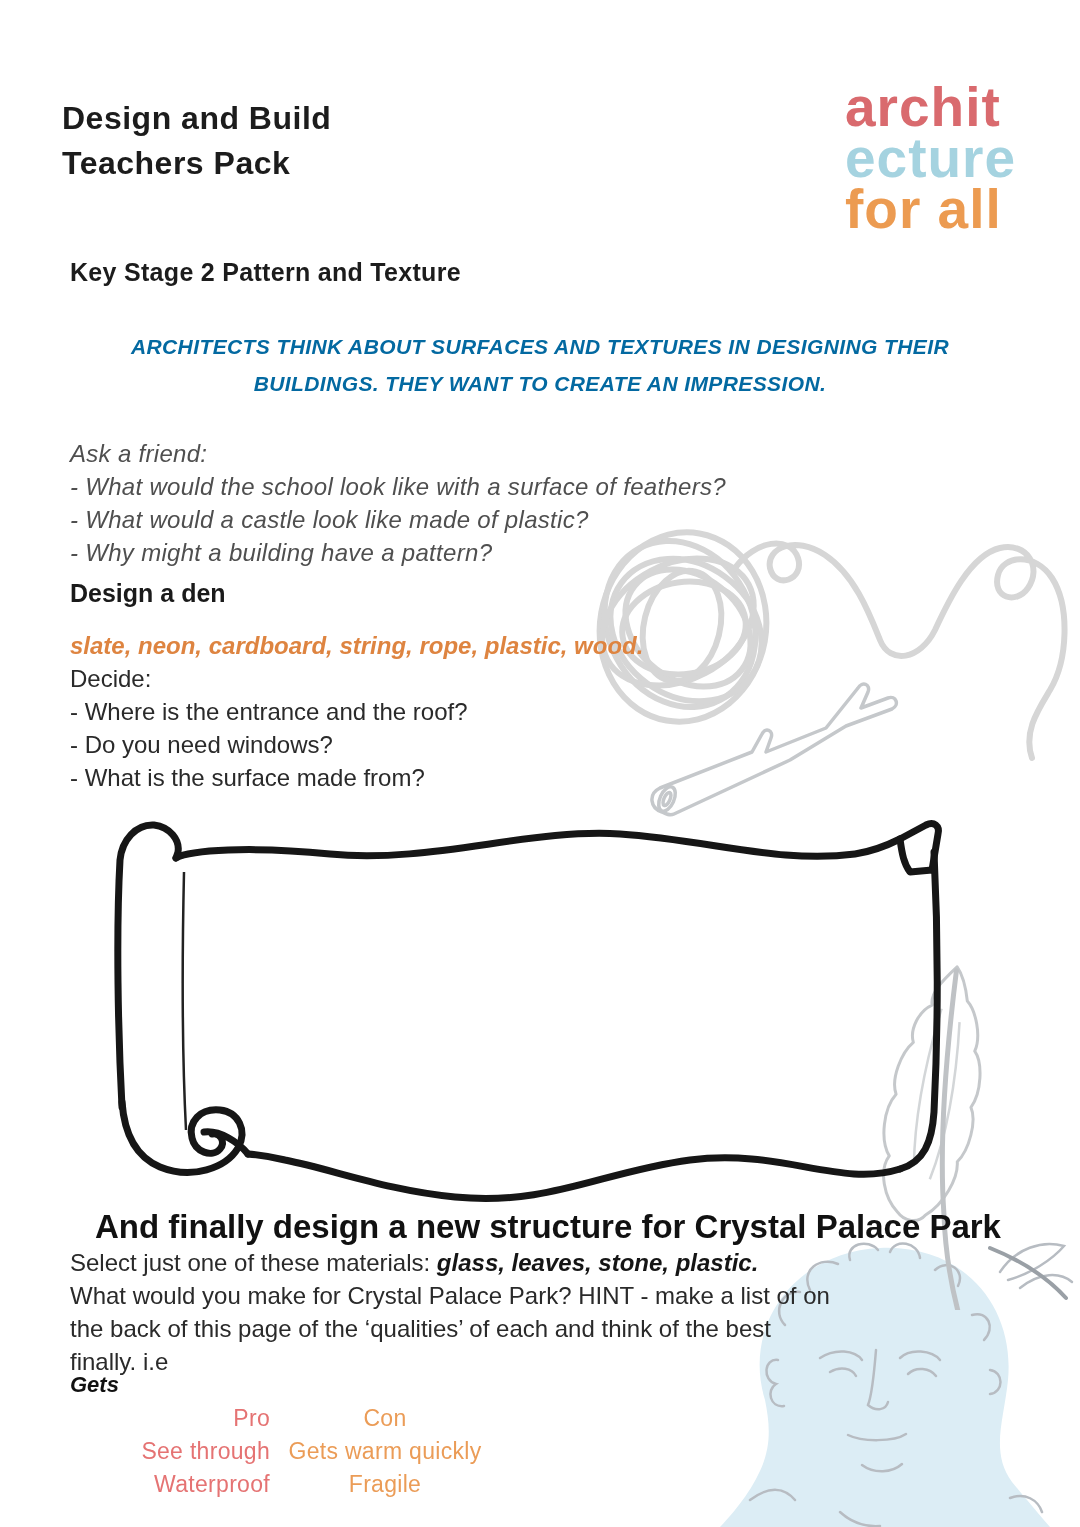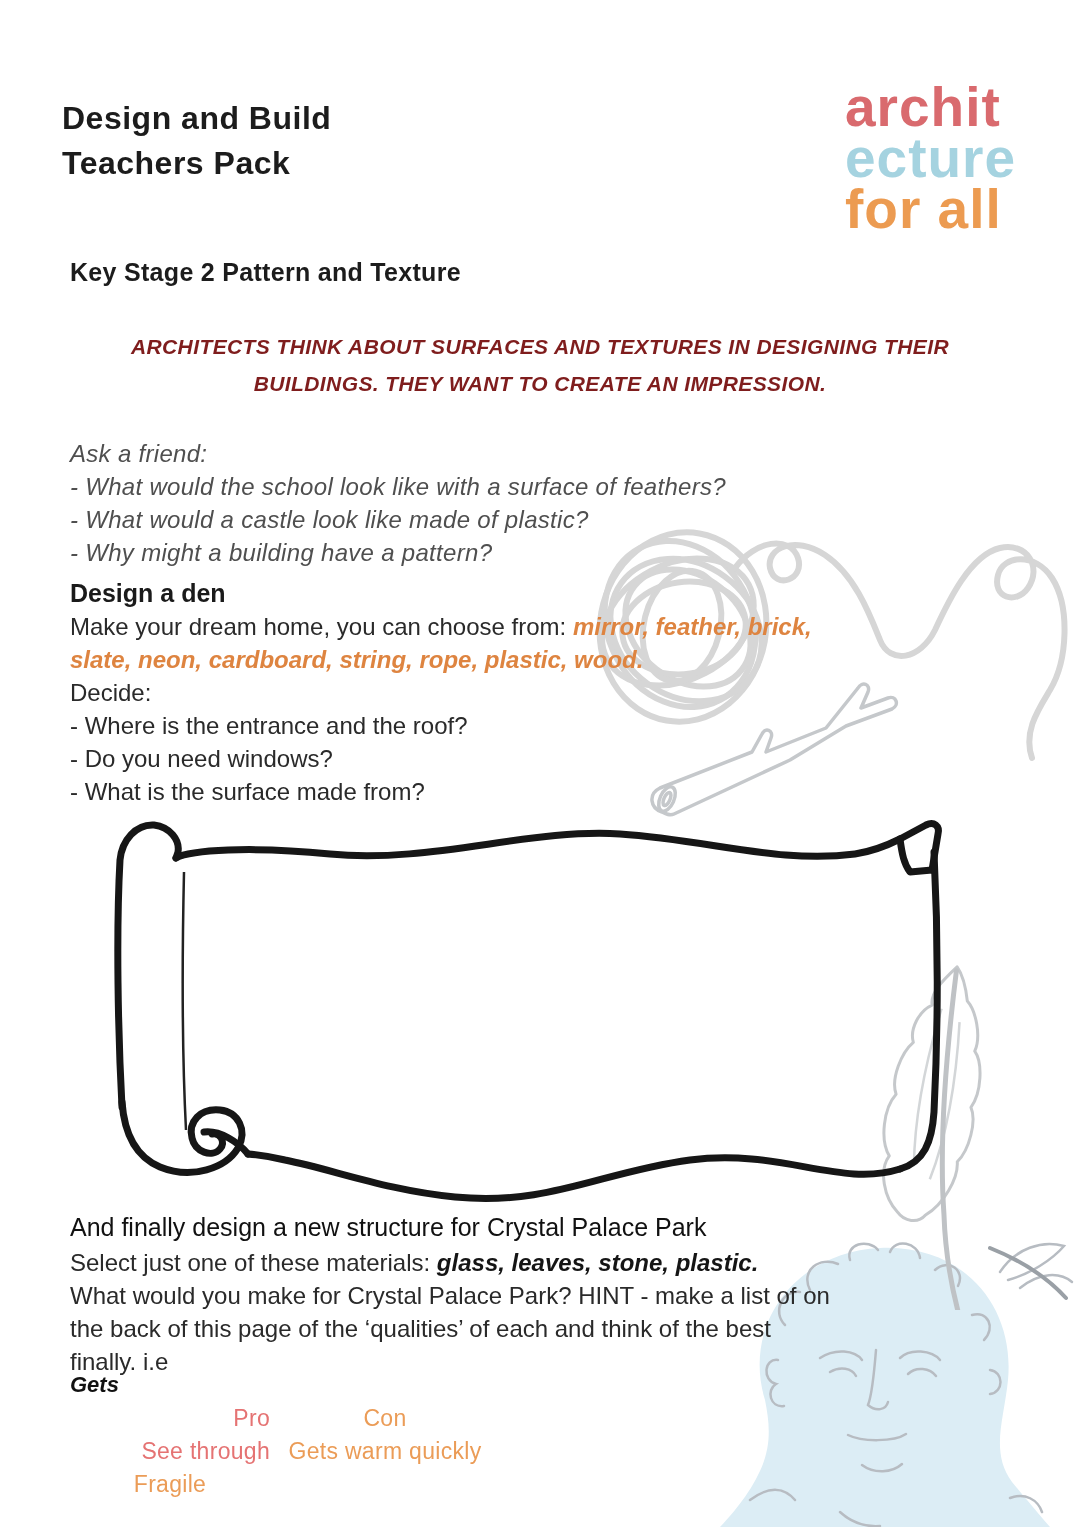--- a/index.html
+++ b/index.html
@@ -28,39 +28,39 @@
   .logo .l3{color:var(--logo-orange,#ec9b51);}
 
   .section-heading{
     left:70px;top:258px;
     font-size:25px;font-weight:700;letter-spacing:.3px;
   }
 
   .intro{
     left:0;top:328px;width:1080px;text-align:center;
     font-size:21px;font-weight:700;font-style:italic;line-height:37px;
-    letter-spacing:.4px;color:#7f1d1d;
+    letter-spacing:.4px;color:#0369a1;
   }
 
   .ask{
     left:70px;top:419px;
     font-size:24px;font-style:italic;line-height:33px;
     color:var(--text-muted,#4f4f4f);letter-spacing:.3px;margin-top:18px;
   }
 
   .den{left:70px;top:578px;font-size:24px;line-height:33px;color:#2a2a2a;}
-  .den .h{font-size:25px;font-weight:700;color:#1a1a1a;line-height:30px;margin-bottom:2px;}
+  .den .h{font-size:25px;font-weight:700;color:#1a1a1a;line-height:30px;margin-bottom:21px;}
   .materials{
     color:var(--material-orange,#de8440);
     font-weight:700;font-style:italic;
   }
 
   
   .final{left:70px;top:1212px;font-size:24px;line-height:33px;color:#2a2a2a;z-index:6;}
-  .final .h{font-size:25px;font-weight:400;color:#111;line-height:30px;margin-bottom:4px;}
+  .final .h{font-size:33px;font-weight:700;color:#111;line-height:30px;margin-bottom:4px;margin-left:25px;}
   .sel-materials{font-weight:700;font-style:italic;color:#151515;}
   .example-label{
     left:70px;top:1372px;font-size:22px;font-weight:700;font-style:italic;color:#111;z-index:6;
   }
   .procon{
     left:70px;top:1402px;z-index:6;
     display:grid;grid-template-columns:200px 230px;
     font-size:23px;line-height:33px;letter-spacing:.3px;
   }
   .procon .pro{color:var(--pro-salmon,#e57373);text-align:right;}
@@ -172,21 +172,20 @@
 
 <div class="abs txt ask">
   <div class="nowrap">Ask a friend:</div>
   <div class="nowrap">- What would the school look like with a surface of feathers?</div>
   <div class="nowrap">- What would a castle look like made of plastic?</div>
   <div class="nowrap">- Why might a building have a pattern?</div>
 </div>
 
 <div class="abs txt den">
   <div class="h nowrap">Design a den</div>
-  <div class="nowrap"><span>Make your dream home, you can choose from: </span><span class="materials">mirror, feather, brick,</span></div>
   <div class="nowrap materials">slate, neon, cardboard, string, rope, plastic, wood.</div>
   <div class="nowrap">Decide:</div>
   <div class="nowrap">- Where is the entrance and the roof?</div>
   <div class="nowrap">- Do you need windows?</div>
   <div class="nowrap">- What is the surface made from?</div>
 </div>
 
 <div class="abs final">
   <div class="h nowrap">And finally design a new structure for Crystal Palace Park</div>
   <div class="nowrap"><span>Select just one of these materials: </span><span class="sel-materials">glass, leaves, stone, plastic.</span></div>
@@ -195,14 +194,15 @@
   <div class="nowrap">finally. i.e</div>
 </div>
 
 <div class="abs example-label nowrap">Gets</div>
 
 <div class="abs procon">
   <div class="pro nowrap">Pro</div>
   <div class="con nowrap">Con</div>
   <div class="pro nowrap">See through</div>
   <div class="con nowrap">Gets warm quickly</div>
+  <div class="pro nowrap">Waterproof</div>
   <div class="con nowrap">Fragile</div>
 </div>
 
 </body></html>

